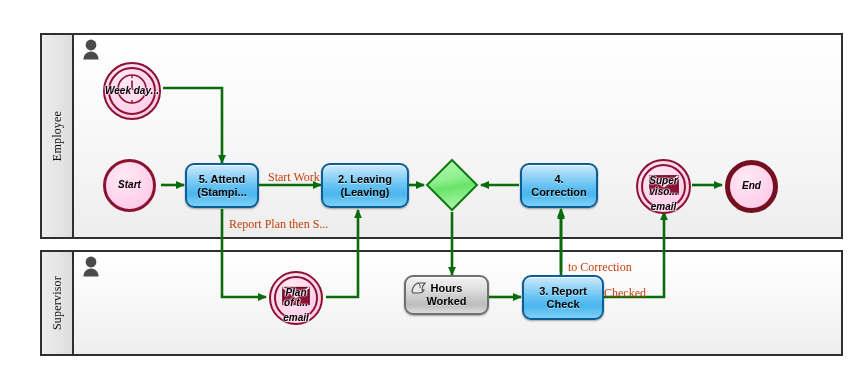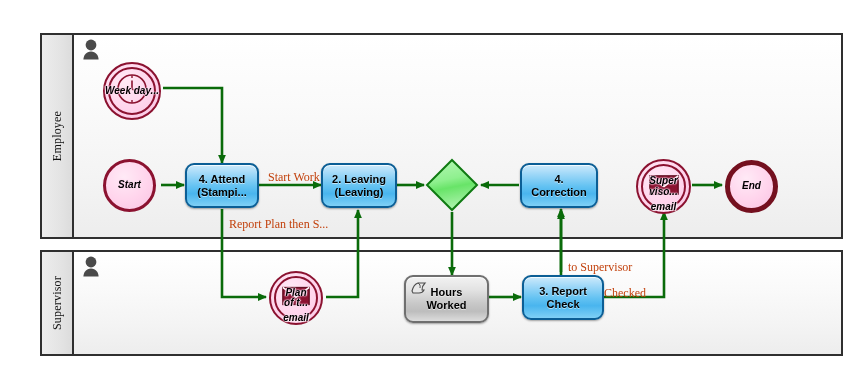--- a/index.html
+++ b/index.html
@@ -282,26 +282,26 @@
     </span>
     <span class="label">Week day...</span>
   </div>
 
   <div class="node event start" style="left:103px; top:159px; width:53px; height:53px;">
     <span class="label">Start</span>
   </div>
 
   <div class="task node" style="left:185px; top:163px; width:74px; height:45px;">
     <div class="label">
-      <div>4. Attend</div>
+      <div>5. Attend</div>
       <div>(Stampi...</div>
     </div>
   </div>
 
-  <div class="task node" style="left:321px; top:163px; width:76px; height:45px;">
+  <div class="task node" style="left:321px; top:163px; width:88px; height:45px;">
     <div class="label">
       <div>2. Leaving</div>
       <div>(Leaving)</div>
     </div>
   </div>
 
   <div class="node gateway" style="left:425px; top:158px;">
     <svg width="54" height="54" viewBox="0 0 54 54">
       <defs>
         <linearGradient id="gwg" x1="0" y1="0" x2="0.2" y2="1">
@@ -347,21 +347,21 @@
         <path d="M0.8,0.8 L14,10.8 L27.2,0.8" fill="none" stroke="#ffffff" stroke-width="1.6"></path>
       </svg>
     </span>
     <span class="label">
       <span>Plan</span><br>
       <span>of t...</span>
     </span>
     <span class="sub-label">email</span>
   </div>
 
-  <div class="task manual node" style="left:404px; top:275px; width:85px; height:48px;">
+  <div class="task manual node" style="left:404px; top:275px; width:85px; height:40px;">
     <span class="manual-glyph">
       <svg width="16" height="14" viewBox="0 0 16 14">
         <path d="M1,10 C2,6 4,3 7,2 L14,2 C12,4 11,6 11,9 L13,9 C12,11 10,12 8,12 L2,12 Z" fill="#e8e8e8" stroke="#4d4d4d" stroke-width="1.1"></path>
         <path d="M7,2 C9,3 9.5,5 9,7" fill="none" stroke="#4d4d4d" stroke-width="1"></path>
       </svg>
     </span>
     <div class="label">
       <div>Hours</div>
       <div>Worked</div>
     </div>
@@ -371,17 +371,17 @@
     <div class="label">
       <div>3. Report</div>
       <div>Check</div>
     </div>
   </div>
 
   <span class="flow-label" style="left:268px; top:170px;">Start Work</span>
 
   <span class="flow-label" style="left:229px; top:217px;">Report Plan then S...</span>
 
-  <span class="flow-label" style="left:568px; top:260px;">to Supervisor</span>
+  <span class="flow-label" style="left:568px; top:260px;">to Correction</span>
 
   <span class="flow-label" style="left:604px; top:286px;">Checked</span>
 
 </div>
 
 </body></html>

